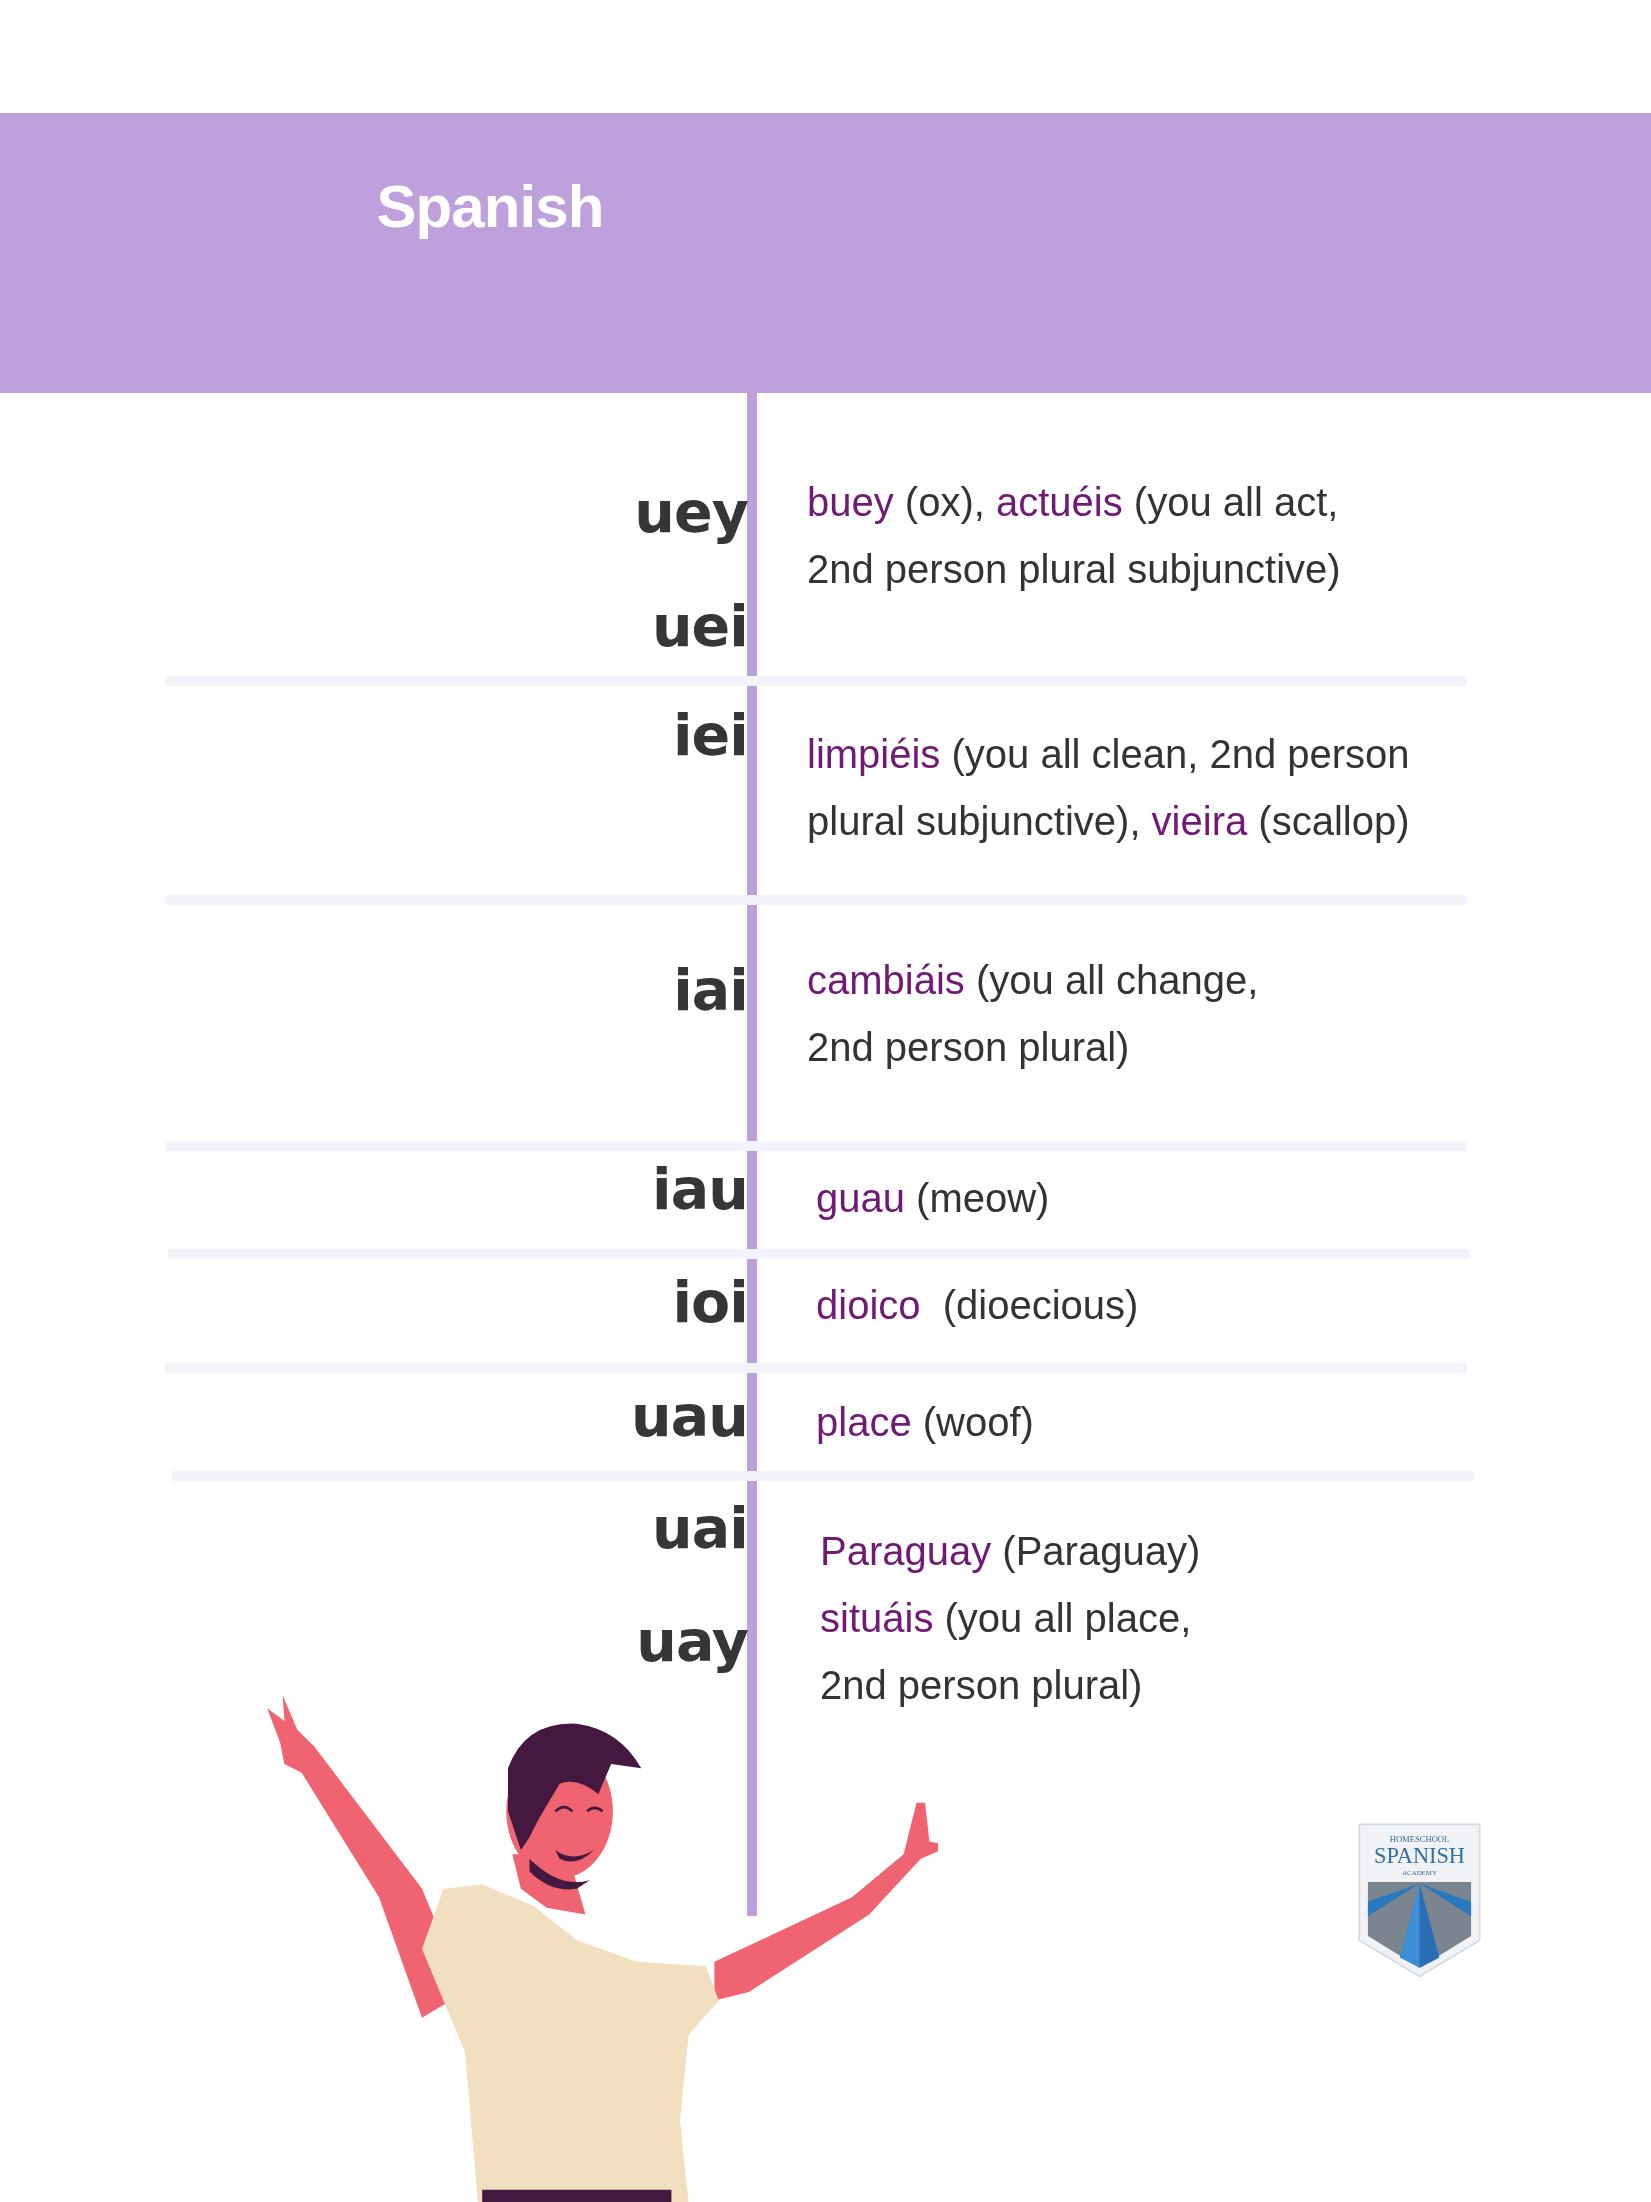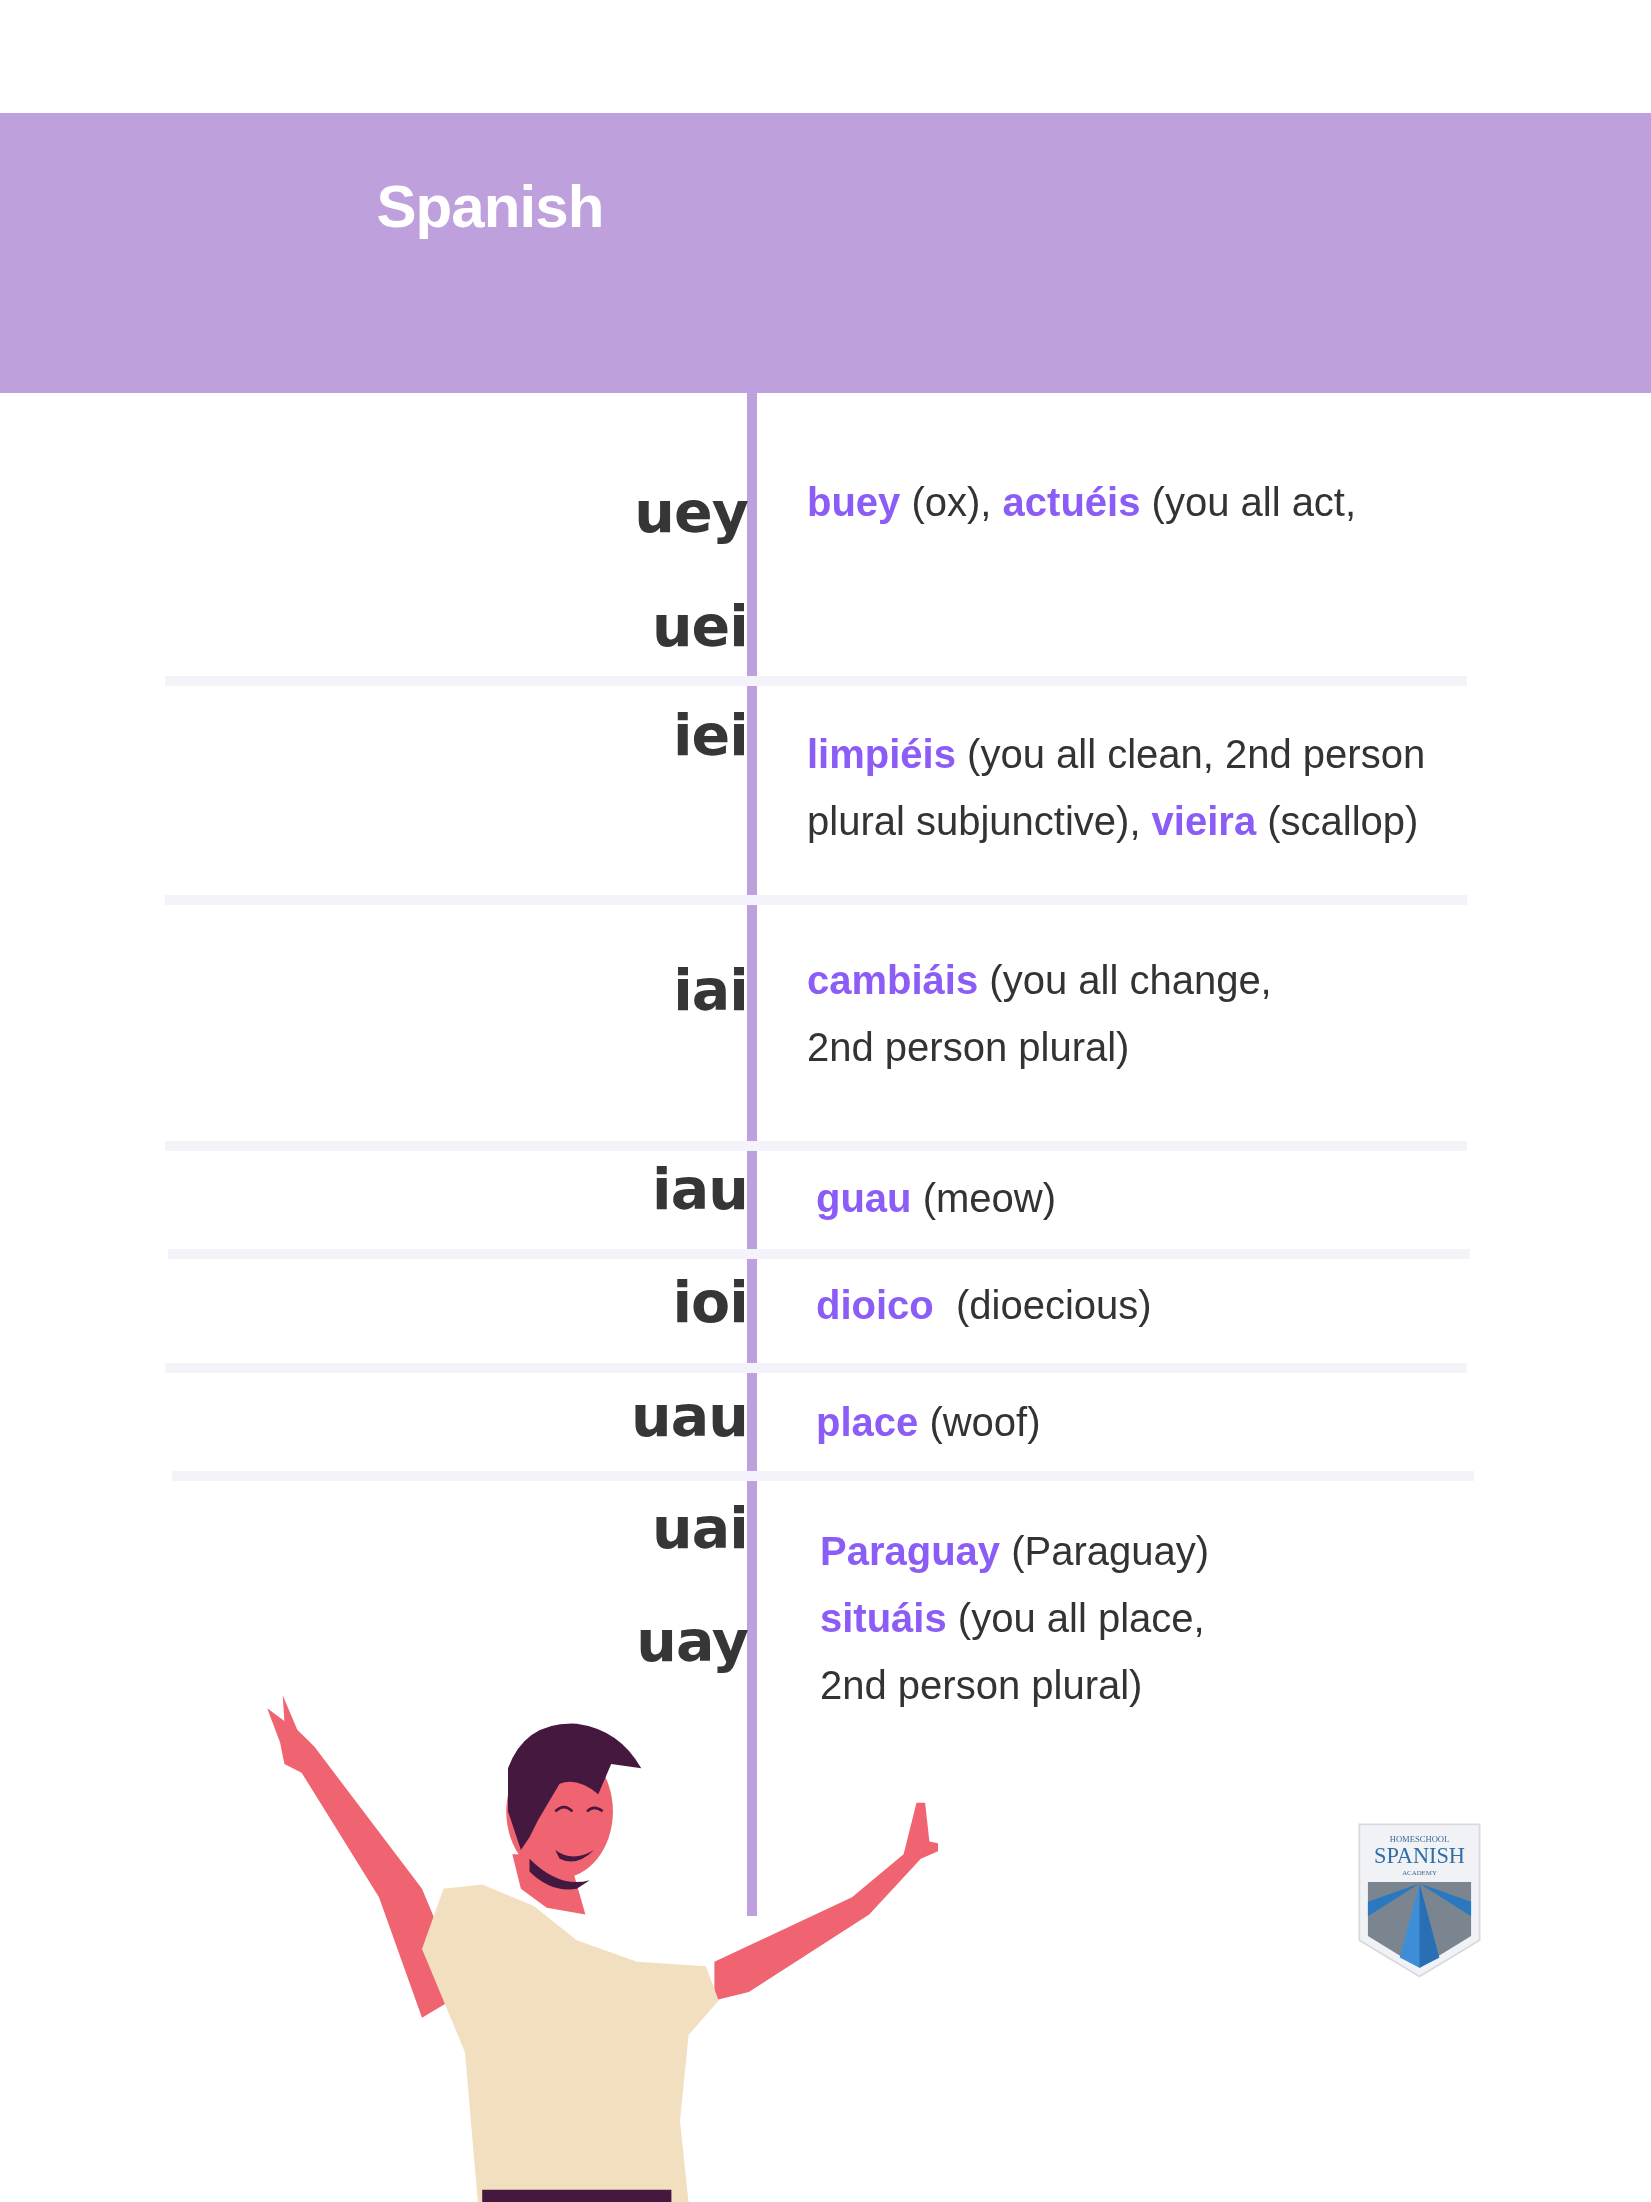--- a/index.html
+++ b/index.html
@@ -26,21 +26,21 @@
     }
     .tri {
       position: absolute; left: 232px; width: 516px; text-align: right;
       font-size: 57px; font-weight: bold; color: #363636; line-height: 69px;
       font-family: "DejaVu Sans", "Liberation Sans", sans-serif; letter-spacing: -0.9px;
     }
     .ex {
       position: absolute; font-size: 40px; line-height: 67px; color: #333333;
       font-family: "Liberation Sans", "DejaVu Sans", sans-serif; white-space: nowrap;
     }
-    .ex .w { color: #8b5cf6; font-weight: bold; }
+    .ex .w { color: #701a75; font-weight: normal; }
     .logo {
       position: absolute; left: 1355px; top: 1820px; width: 129px; height: 159px;
     }
     .illustration {
       position: absolute; left: 250px; top: 1682px; width: 688px; height: 521px;
     }
   </style>
 </head>
 <body>
 
@@ -56,20 +56,21 @@
 <div class="row-sep" style="left:165px; top:895px; width:1302px;"></div>
 <div class="row-sep" style="left:165px; top:1141px; width:1302px;"></div>
 <div class="row-sep" style="left:168px; top:1249px; width:1302px;"></div>
 <div class="row-sep" style="left:165px; top:1363px; width:1302px;"></div>
 <div class="row-sep" style="left:172px; top:1471px; width:1302px;"></div>
 
 <div class="tri" style="top:478px;">uey</div>
 <div class="tri" style="top:592px;">uei</div>
 <div class="ex" style="left:807px; top:469px;">
   <span class="w">buey</span><span> (ox), </span><span class="w">actuéis</span><span> (you all act,</span><br>
+  <span>2nd person plural subjunctive)</span>
 </div>
 
 <div class="tri" style="top:701px;">iei</div>
 <div class="ex" style="left:807px; top:721px;">
   <span class="w">limpiéis</span><span> (you all clean, 2nd person</span><br>
   <span>plural subjunctive), </span><span class="w">vieira</span><span> (scallop)</span>
 </div>
 
 <div class="tri" style="top:927px;margin-top:29px;">iai</div>
 <div class="ex" style="left:807px; top:947px;">

